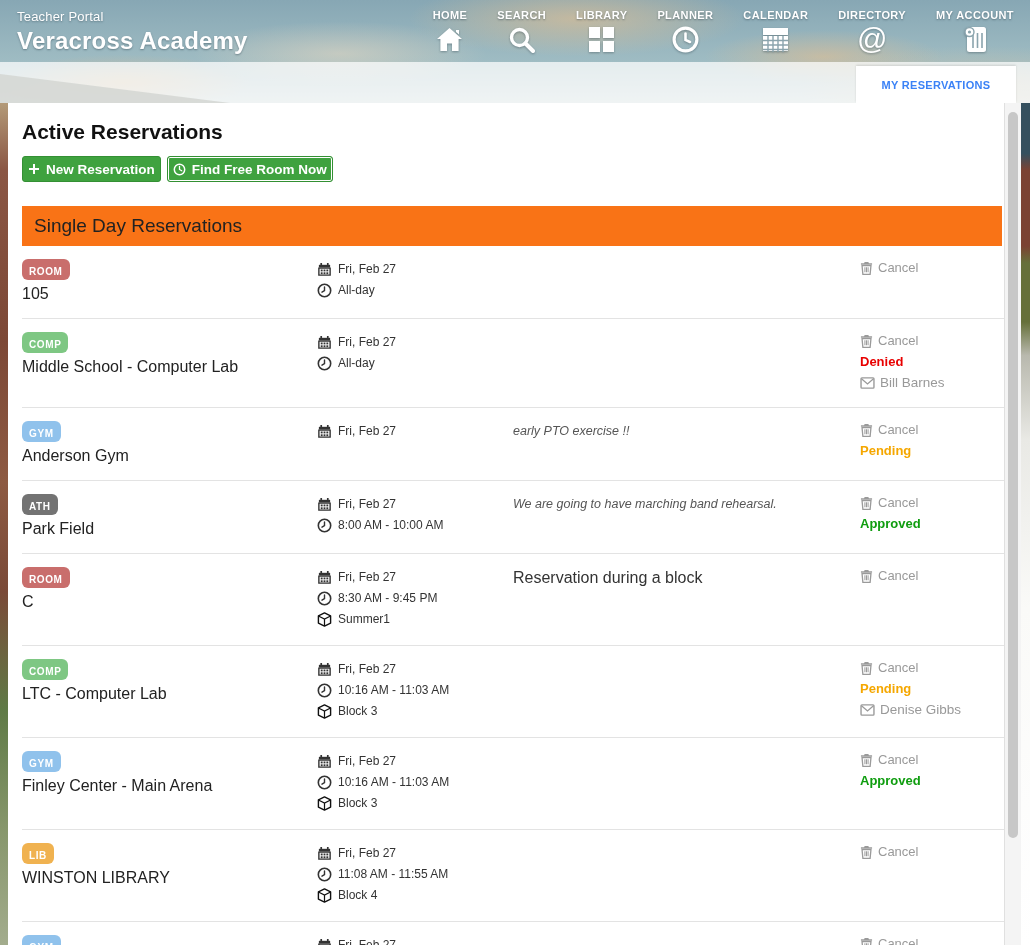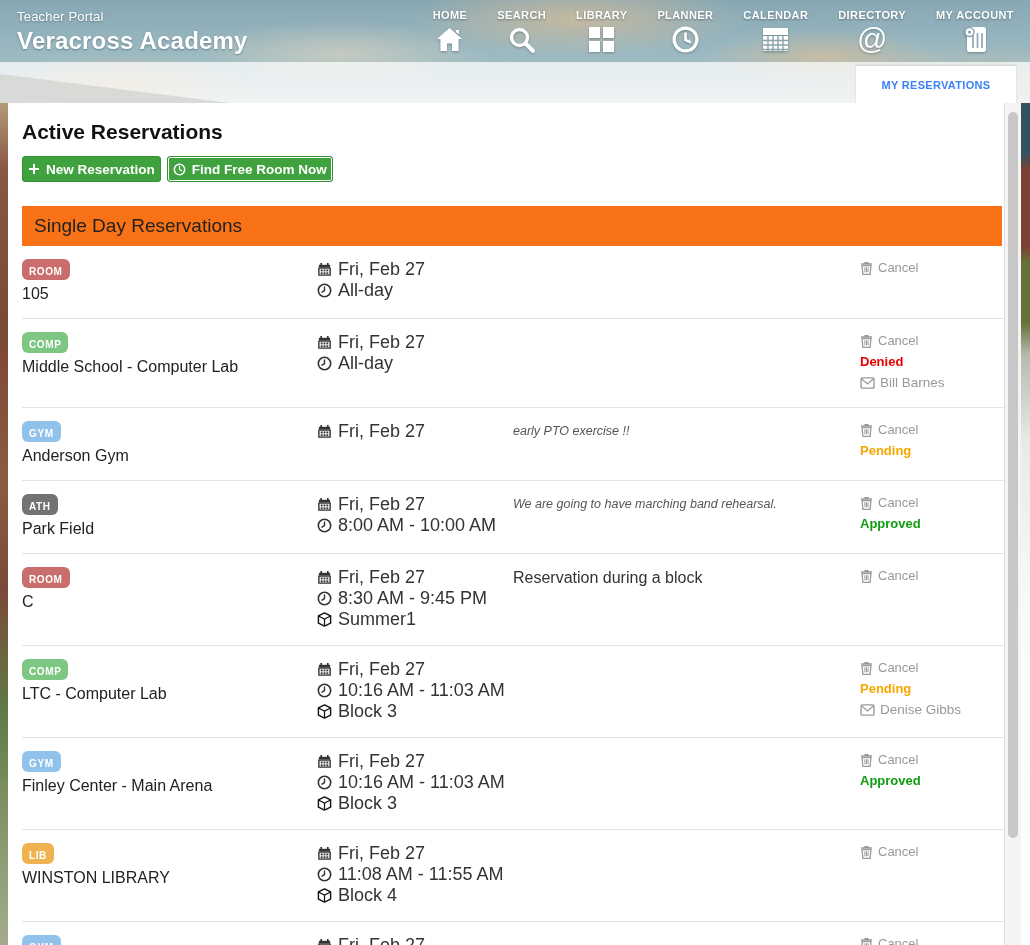--- a/index.html
+++ b/index.html
@@ -92,21 +92,21 @@
   .res-row{
     display:grid;grid-template-columns:295px 196px 347px 150px;
     padding:13px 0 15px;border-bottom:1px solid #e3e3e3;
   }
   .res-row:last-child{border-bottom:none;}
   .cell-name .badge{
     display:inline-block;font-size:10px;font-weight:bold;color:#fff;
     padding:7px 7px 3px;border-radius:6px;letter-spacing:.6px;
   }
   .cell-name .room{font-size:16px;color:#222;margin-top:5px;}
-  .cell-when .line{display:flex;align-items:center;font-size:18px;color:#333;line-height:21px;}
+  .cell-when .line{display:flex;align-items:center;font-size:12px;color:#333;line-height:21px;}
   .cell-when .wicon{width:15px;height:15px;margin-right:6px;display:inline-flex;}
   .cell-note .note-italic{font-style:italic;font-size:12.5px;color:#555;padding-top:3px;}
   .cell-note .note-plain{font-size:16px;color:#333;padding-top:2px;}
   .cell-actions{font-size:13px;}
   .cell-actions .cancel{display:flex;align-items:center;color:#999;cursor:pointer;line-height:18px;}
   .cell-actions .cancel .aicon{margin-right:5px;display:inline-flex;}
   .cell-actions .status{font-weight:bold;margin-top:3px;line-height:18px;}
   .cell-actions .contact{display:flex;align-items:center;color:#999;margin-top:3px;font-size:13.5px;cursor:pointer;line-height:18px;}
   .cell-actions .contact .aicon{margin-right:5px;display:inline-flex;}
 </style>

